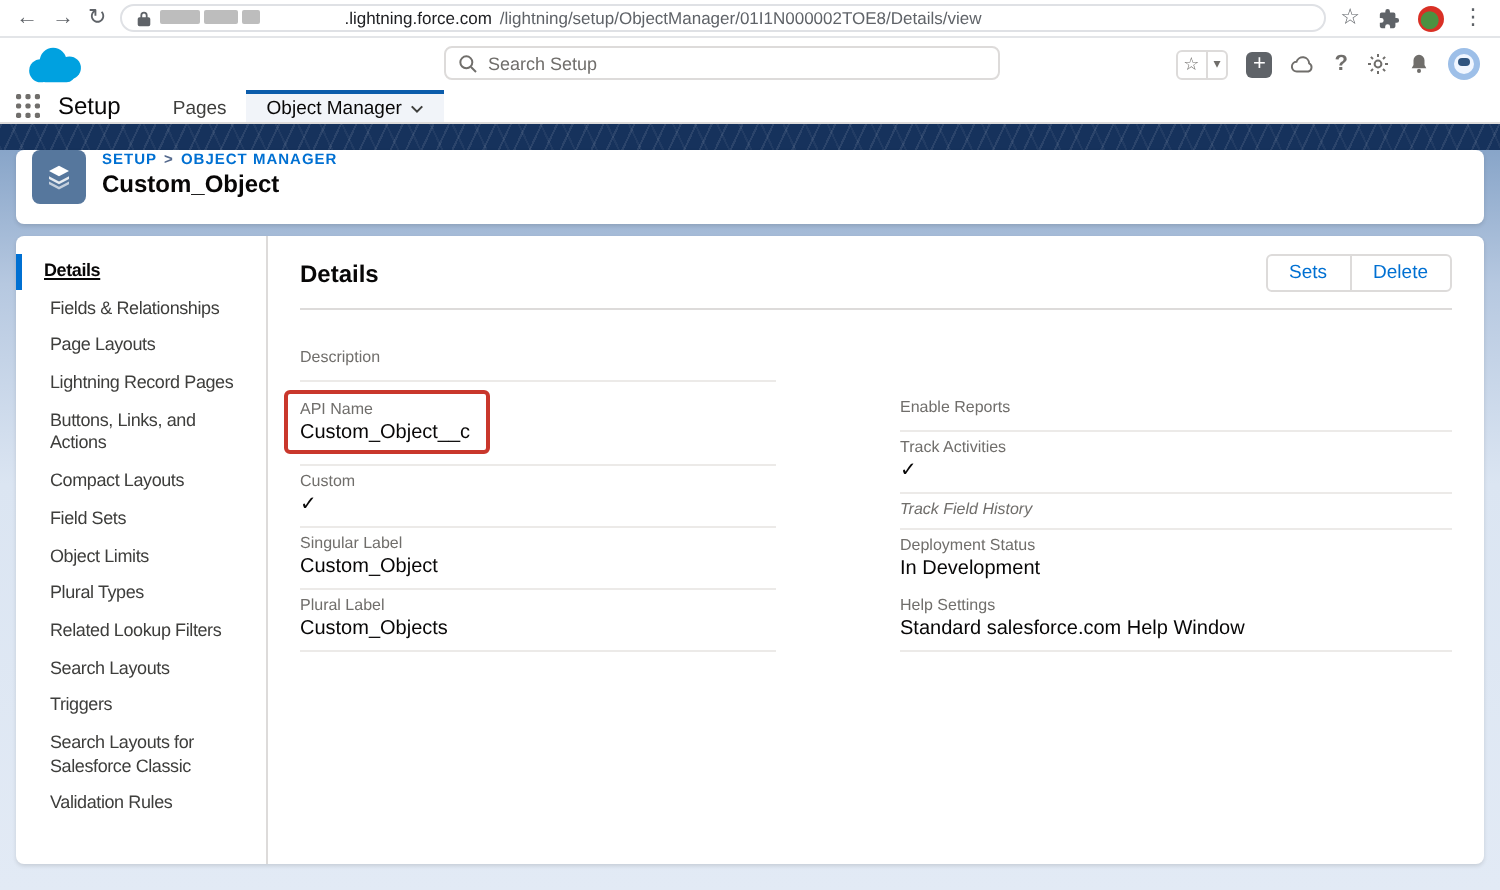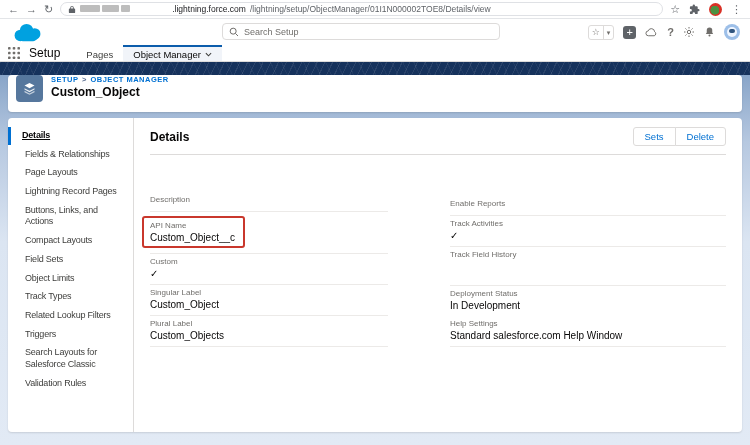--- a/index.html
+++ b/index.html
@@ -218,22 +218,23 @@
 
     <div class="sidebar">
       <div class="side-item active">Details</div>
       <div class="side-item">Fields &amp; Relationships</div>
       <div class="side-item">Page Layouts</div>
       <div class="side-item">Lightning Record Pages</div>
       <div class="side-item">Buttons, Links, and Actions</div>
       <div class="side-item">Compact Layouts</div>
       <div class="side-item">Field Sets</div>
       <div class="side-item">Object Limits</div>
-      <div class="side-item">Track Types</div>
+      <div class="side-item">Plural Types</div>
       <div class="side-item">Related Lookup Filters</div>
+      <div class="side-item">Search Layouts</div>
       <div class="side-item">Triggers</div>
       <div class="side-item">Search Layouts for Salesforce Classic</div>
       <div class="side-item">Validation Rules</div>
     </div>
 
     <div class="main">
       <div class="main-head">
         <div class="main-title">Details</div>
         <div class="btn-group">
           <button class="btn first">Sets</button>
@@ -269,21 +270,21 @@
 
         <div class="col-right">
           <div class="field" style="padding-bottom:6px;">
             <div class="f-label">Enable Reports</div>
             <div class="f-value"></div>
           </div>
           <div class="field">
             <div class="f-label">Track Activities</div>
             <div class="f-value">✓</div>
           </div>
-          <div class="field" style="padding-bottom:25px;">
+          <div class="field" style="padding-bottom:4px;font-style:italic;">
             <div class="f-label">Track Field History</div>
             <div class="f-value"></div>
           </div>
           <div class="field no-border">
             <div class="f-label">Deployment Status</div>
             <div class="f-value">In Development</div>
           </div>
           <div class="field">
             <div class="f-label">Help Settings</div>
             <div class="f-value">Standard salesforce.com Help Window</div>

